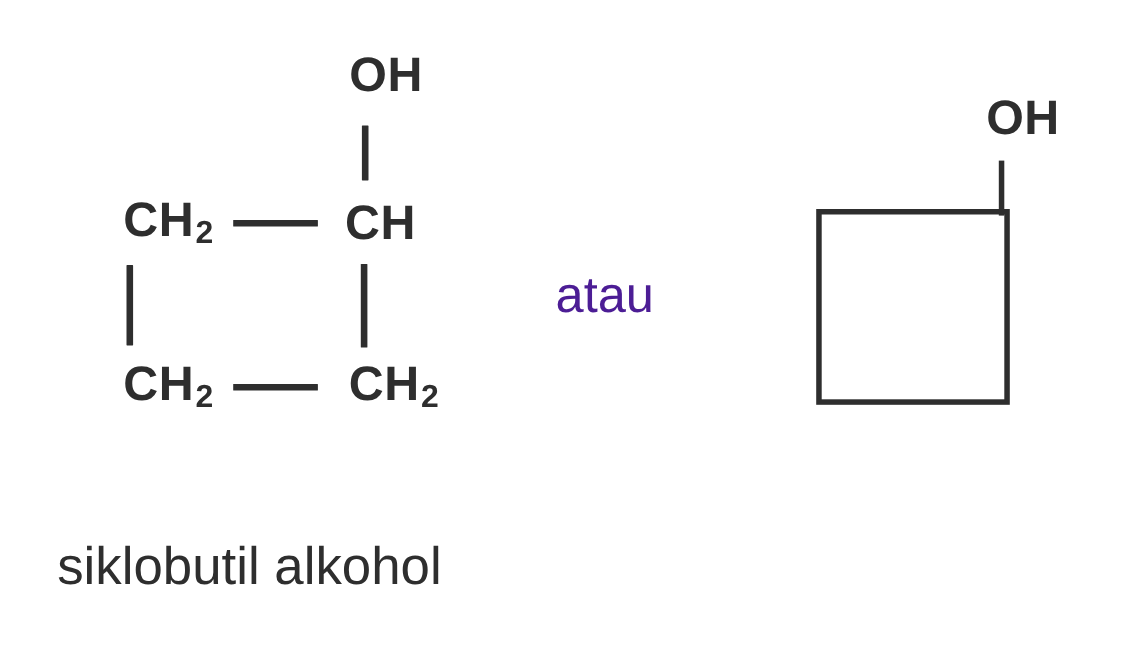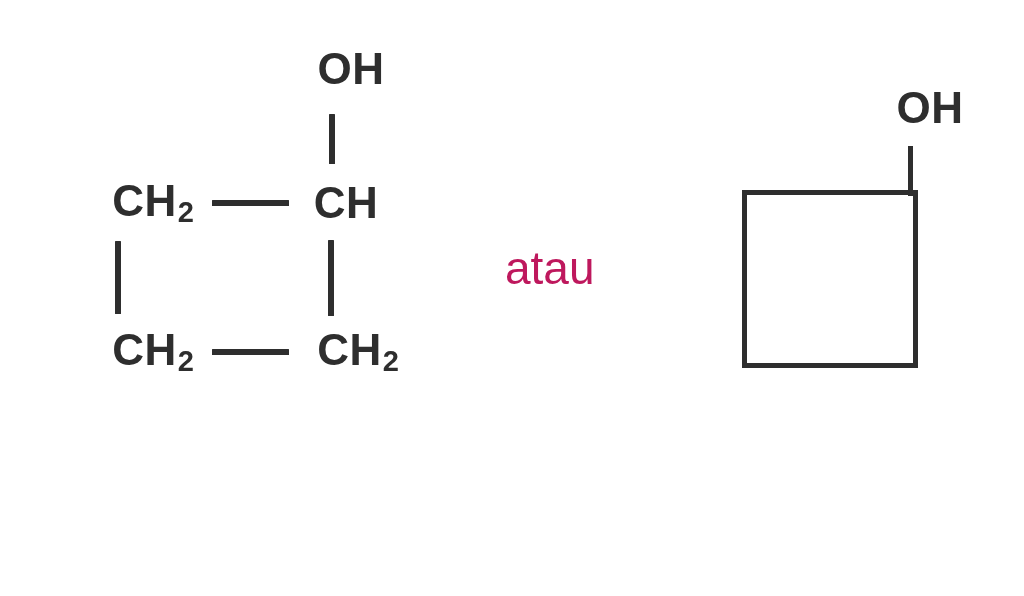--- a/index.html
+++ b/index.html
@@ -80,21 +80,21 @@
 
   
   #conjunction {
     position: absolute;
     left: 505px;
     top: 245px;
     font-family: "Liberation Sans", sans-serif;
     font-weight: 400;
     font-size: 46px;
     line-height: 1;
-    color: #be185d;
+    color: #4c1d95;
     white-space: nowrap;
     user-select: none;
   }
 
   
   #skeletal-formula {
     position: absolute;
     left: 700px;
     top: 60px;
     width: 300px;
@@ -181,14 +181,15 @@
 
   <div id="skeletal-formula">
 
     <span class="oh-right">OH</span>
 
     <span class="bond-oh-right"></span>
 
     <span class="ring-square"></span>
   </div>
 
+  <div id="compound-caption">siklobutil alkohol</div>
 
 </div>
 
 </body></html>

